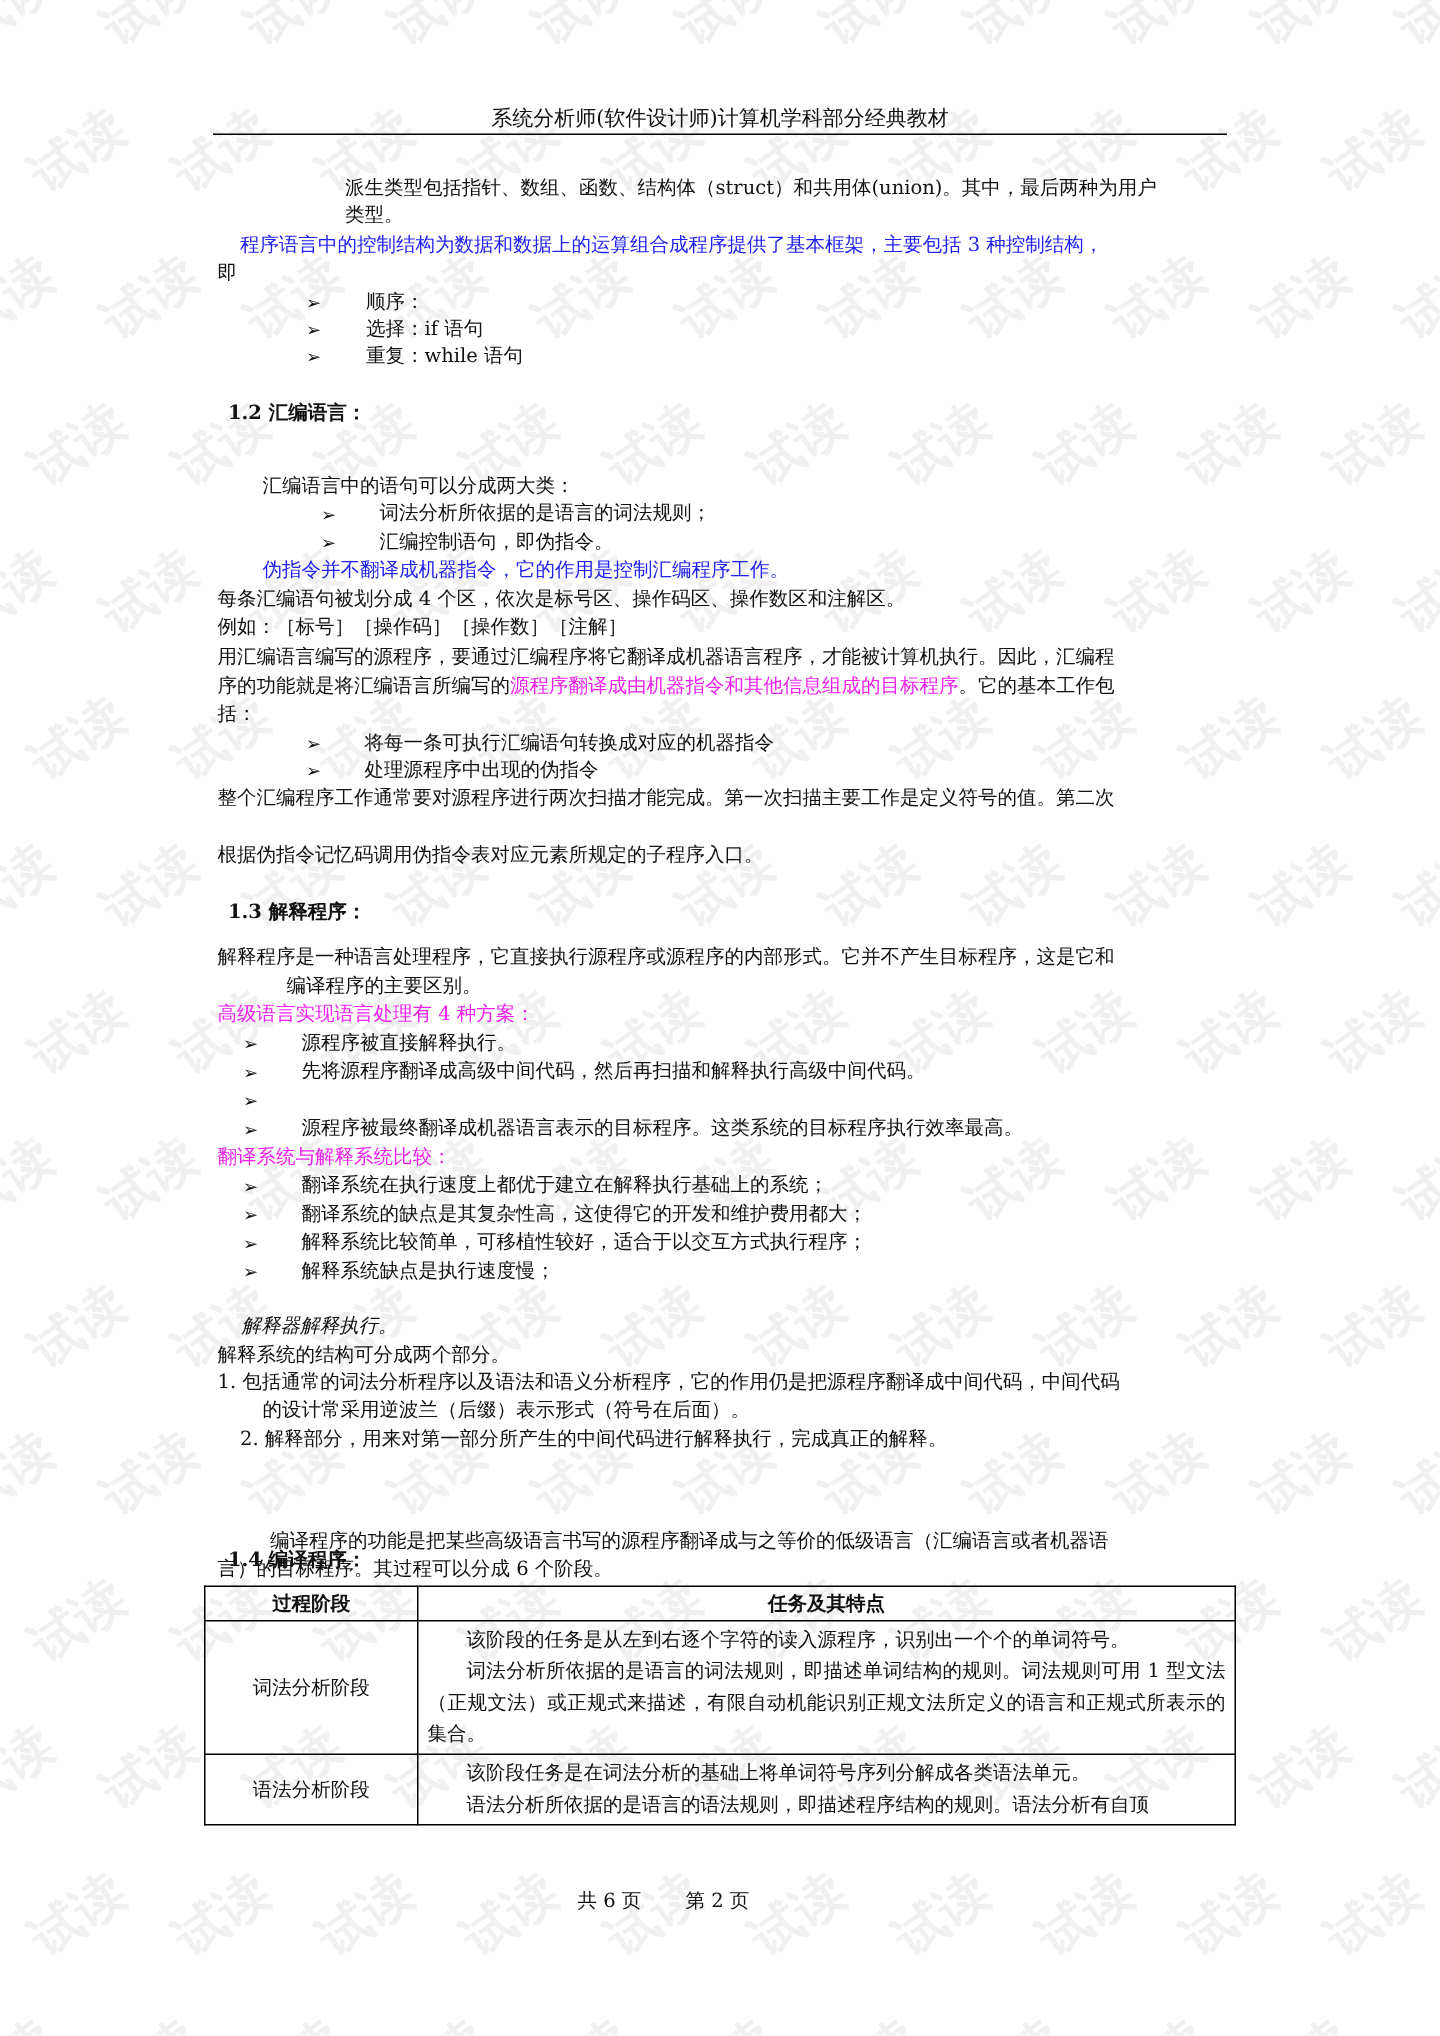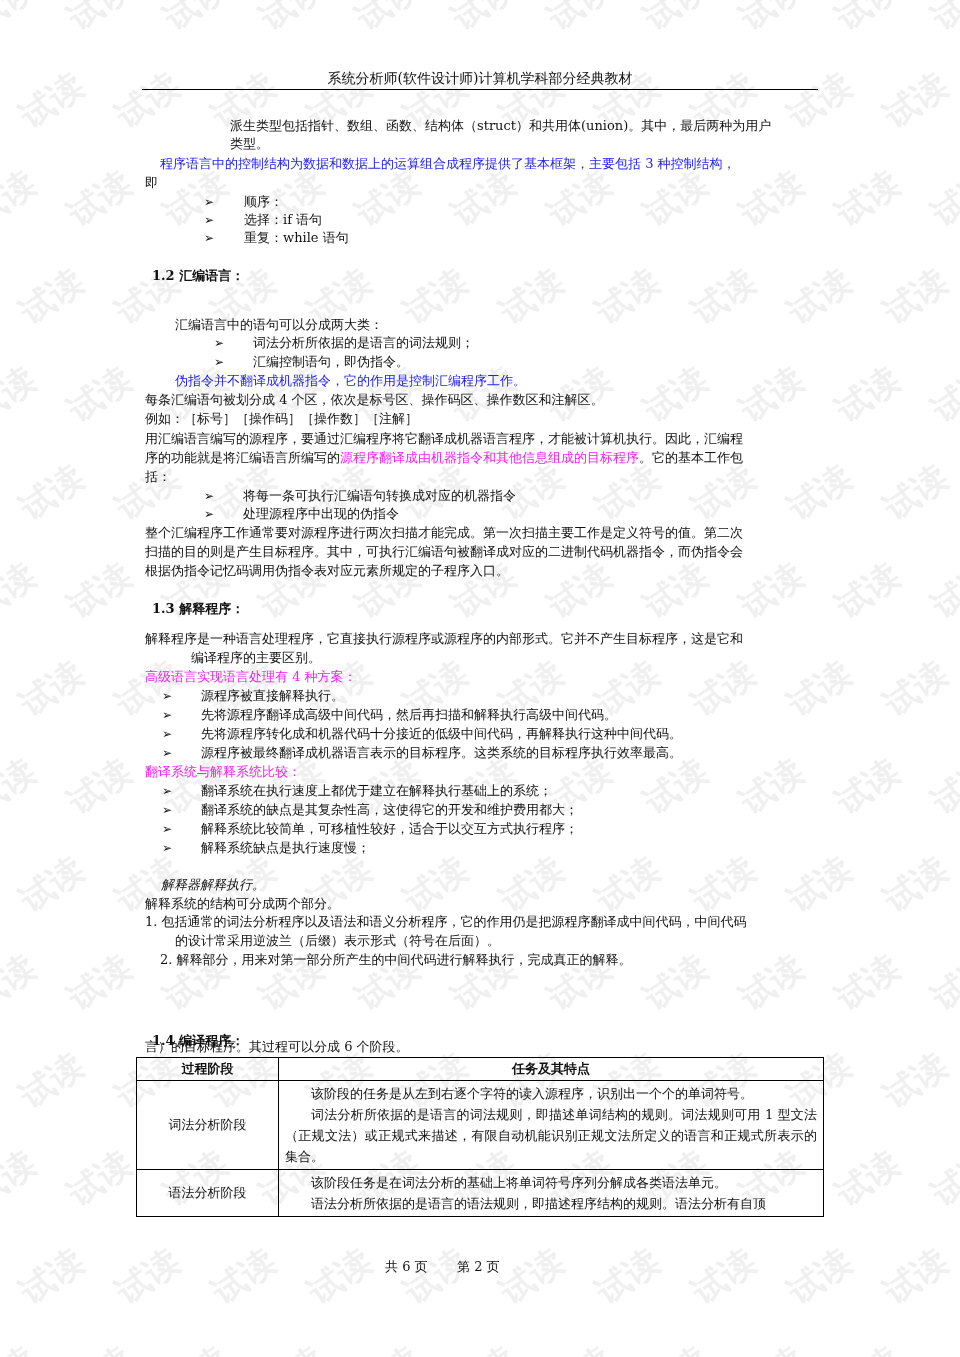--- a/index.html
+++ b/index.html
@@ -216,51 +216,50 @@
   <div class="t" style="left:145px; top:391px;">每条汇编语句被划分成 4 个区，依次是标号区、操作码区、操作数区和注解区。</div>
   <div class="t" style="left:145px; top:410px;">例如：［标号］［操作码］［操作数］［注解］</div>
   <div class="t" style="left:145px; top:430px;">用汇编语言编写的源程序，要通过汇编程序将它翻译成机器语言程序，才能被计算机执行。因此，汇编程</div>
   <div class="t" style="left:145px; top:449px;"><span>序的功能就是将汇编语言所编写的</span><span class="pink">源程序翻译成由机器指令和其他信息组成的目标程序</span><span>。它的基本工作包</span></div>
   <div class="t" style="left:145px; top:468px;">括：</div>
   <div class="arrow" style="left:204px; top:487px;">➢</div>
   <div class="t" style="left:243px; top:487px;">将每一条可执行汇编语句转换成对应的机器指令</div>
   <div class="arrow" style="left:204px; top:505px;">➢</div>
   <div class="t" style="left:243px; top:505px;">处理源程序中出现的伪指令</div>
   <div class="t" style="left:145px; top:524px;">整个汇编程序工作通常要对源程序进行两次扫描才能完成。第一次扫描主要工作是定义符号的值。第二次</div>
-  <div class="t" style="left:145px; top:543px;">扫描的目的则是产生目标程序。其中，可执行汇编语句被翻译成对应的二进制代码机器指令，而伪指令会</div>
   <div class="t" style="left:145px; top:562px;">根据伪指令记忆码调用伪指令表对应元素所规定的子程序入口。</div>
 
   <div class="h" style="left:152px; top:600px;">1.3 解释程序：</div>
   <div class="t" style="left:145px; top:630px;">解释程序是一种语言处理程序，它直接执行源程序或源程序的内部形式。它并不产生目标程序，这是它和</div>
   <div class="t" style="left:145px; top:649px;margin-left:46px;">编译程序的主要区别。</div>
   <div class="t pink" style="left:145px; top:668px;">高级语言实现语言处理有 4 种方案：</div>
   <div class="arrow" style="left:162px; top:687px;">➢</div>
   <div class="t" style="left:201px; top:687px;">源程序被直接解释执行。</div>
   <div class="arrow" style="left:162px; top:706px;">➢</div>
   <div class="t" style="left:201px; top:706px;">先将源程序翻译成高级中间代码，然后再扫描和解释执行高级中间代码。</div>
   <div class="arrow" style="left:162px; top:725px;">➢</div>
-  <div class="t" style="left:201px; top:725px;">先将源程序转化成和机器代码十分接近的低级中间代码，再解释执行这种中间代码。</div>
   <div class="arrow" style="left:162px; top:744px;">➢</div>
   <div class="t" style="left:201px; top:744px;">源程序被最终翻译成机器语言表示的目标程序。这类系统的目标程序执行效率最高。</div>
   <div class="t pink" style="left:145px; top:763px;">翻译系统与解释系统比较：</div>
   <div class="arrow" style="left:162px; top:782px;">➢</div>
   <div class="t" style="left:201px; top:782px;">翻译系统在执行速度上都优于建立在解释执行基础上的系统；</div>
   <div class="arrow" style="left:162px; top:801px;">➢</div>
   <div class="t" style="left:201px; top:801px;">翻译系统的缺点是其复杂性高，这使得它的开发和维护费用都大；</div>
   <div class="arrow" style="left:162px; top:820px;">➢</div>
   <div class="t" style="left:201px; top:820px;">解释系统比较简单，可移植性较好，适合于以交互方式执行程序；</div>
   <div class="arrow" style="left:162px; top:839px;">➢</div>
   <div class="t" style="left:201px; top:839px;">解释系统缺点是执行速度慢；</div>
   <div class="t" style="left:161px; top:876px;font-style:italic;">解释器解释执行。</div>
   <div class="t" style="left:145px; top:895px;">解释系统的结构可分成两个部分。</div>
   <div class="t" style="left:145px; top:913px;">1. 包括通常的词法分析程序以及语法和语义分析程序，它的作用仍是把源程序翻译成中间代码，中间代码</div>
   <div class="t" style="left:175px; top:932px;">的设计常采用逆波兰（后缀）表示形式（符号在后面）。</div>
   <div class="t" style="left:160px; top:951px;text-align:center;">2. 解释部分，用来对第一部分所产生的中间代码进行解释执行，完成真正的解释。</div>
 
   <div class="h" style="left:152px; top:990px;margin-top:42px;">1.4 编译程序：</div>
+  <div class="t" style="left:180px; top:1019px;">编译程序的功能是把某些高级语言书写的源程序翻译成与之等价的低级语言（汇编语言或者机器语</div>
   <div class="t" style="left:145px; top:1038px;">言）的目标程序。其过程可以分成 6 个阶段。</div>
 
   <table class="stages">
     <thead>
       <tr>
         <th style="width:139px;">过程阶段</th>
         <th>任务及其特点</th>
       </tr>
     </thead>
     <tbody>

